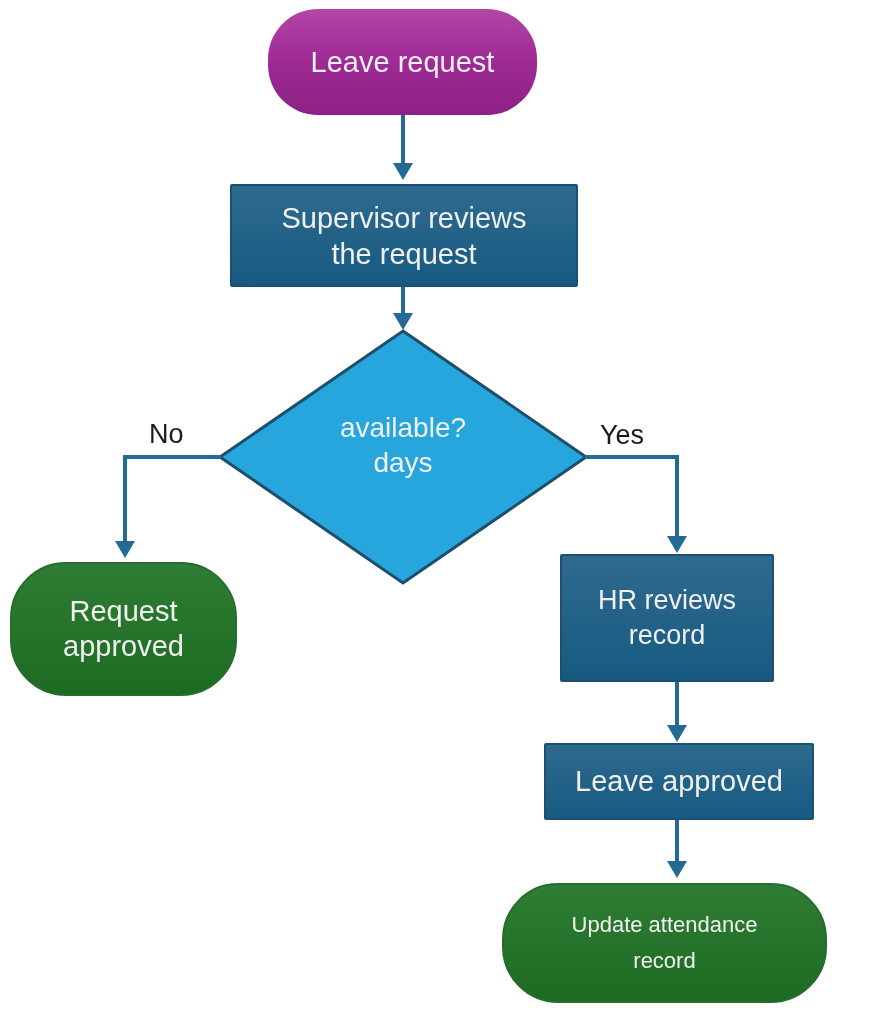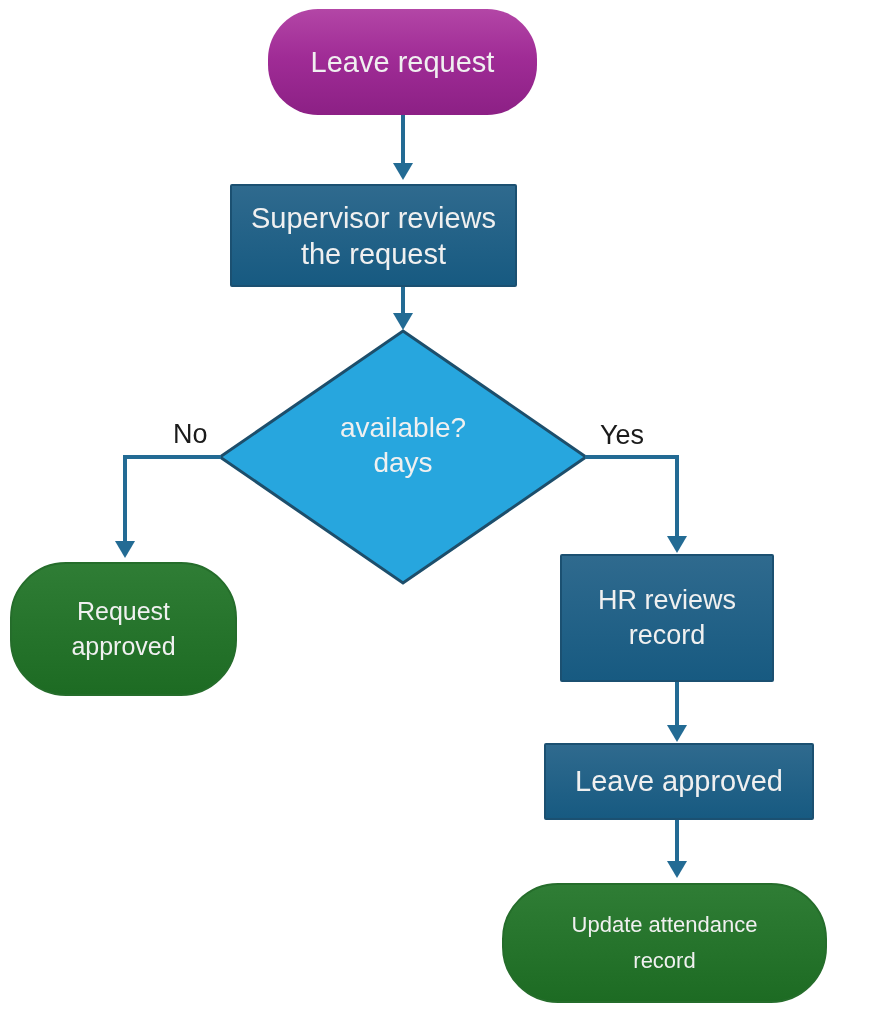--- a/index.html
+++ b/index.html
@@ -45,40 +45,40 @@
     background: linear-gradient(180deg, var(--terminator_end_top) 0%, var(--terminator_end_bottom) 100%);
     border: 2px solid var(--terminator_end_border);
     border-radius: 56px;
   }
   .process {
     background: linear-gradient(180deg, var(--process_top) 0%, var(--process_bottom) 100%);
     border: 2px solid var(--process_border);
     border-radius: 2px;
   }
   #n-leave-request { left: 268px; top: 9px; width: 269px; height: 106px; font-size: 29px; }
-  #n-supervisor    { left: 230px; top: 184px; width: 287px; height: 103px; font-size: 29px; line-height: 36px; }
-  #n-request-rejected { left: 10px; top: 562px; width: 227px; height: 134px; font-size: 25px; line-height: 35px; }
+  #n-supervisor    { left: 230px; top: 184px; width: 348px; height: 103px; font-size: 29px; line-height: 36px; }
+  #n-request-rejected { left: 10px; top: 562px; width: 227px; height: 134px; font-size: 29px; line-height: 35px; }
   #n-hr-review     { left: 560px; top: 554px; width: 214px; height: 128px; font-size: 27px; line-height: 35px; }
   #n-leave-approved{ left: 544px; top: 743px; width: 270px; height: 77px; font-size: 29px; }
   #n-update-record { left: 502px; top: 883px; width: 325px; height: 120px; font-size: 22px; line-height: 36px; }
 
   #decision-svg { position: absolute; left: 217px; top: 329px; width: 372px; height: 256px; }
   #decision-svg polygon { fill: var(--decision_fill); stroke: var(--decision_border); stroke-width: 3; }
   #decision-text {
     position: absolute; left: 303px; top: 410px; width: 200px;
     text-align: center; color: var(--node_text);
     font-size: 28px; line-height: 35px;
   }
 
   .edge-label {
     position: absolute;
     color: var(--edge_label_text);
     font-size: 27px;
   }
-  #label-no  { left: 149px; top: 419px; margin-left: 24px; }
+  #label-no  { left: 149px; top: 419px; }
   #label-yes { left: 600px; top: 420px; }
 
   .h-line, .v-line { position: absolute; background: var(--arrow); }
   .v-line { width: 4px; }
   .h-line { height: 4px; }
   .arrow-head-down {
     position: absolute; width: 0; height: 0;
     border-left: 10px solid transparent;
     border-right: 10px solid transparent;
     border-top: 17px solid var(--arrow);

